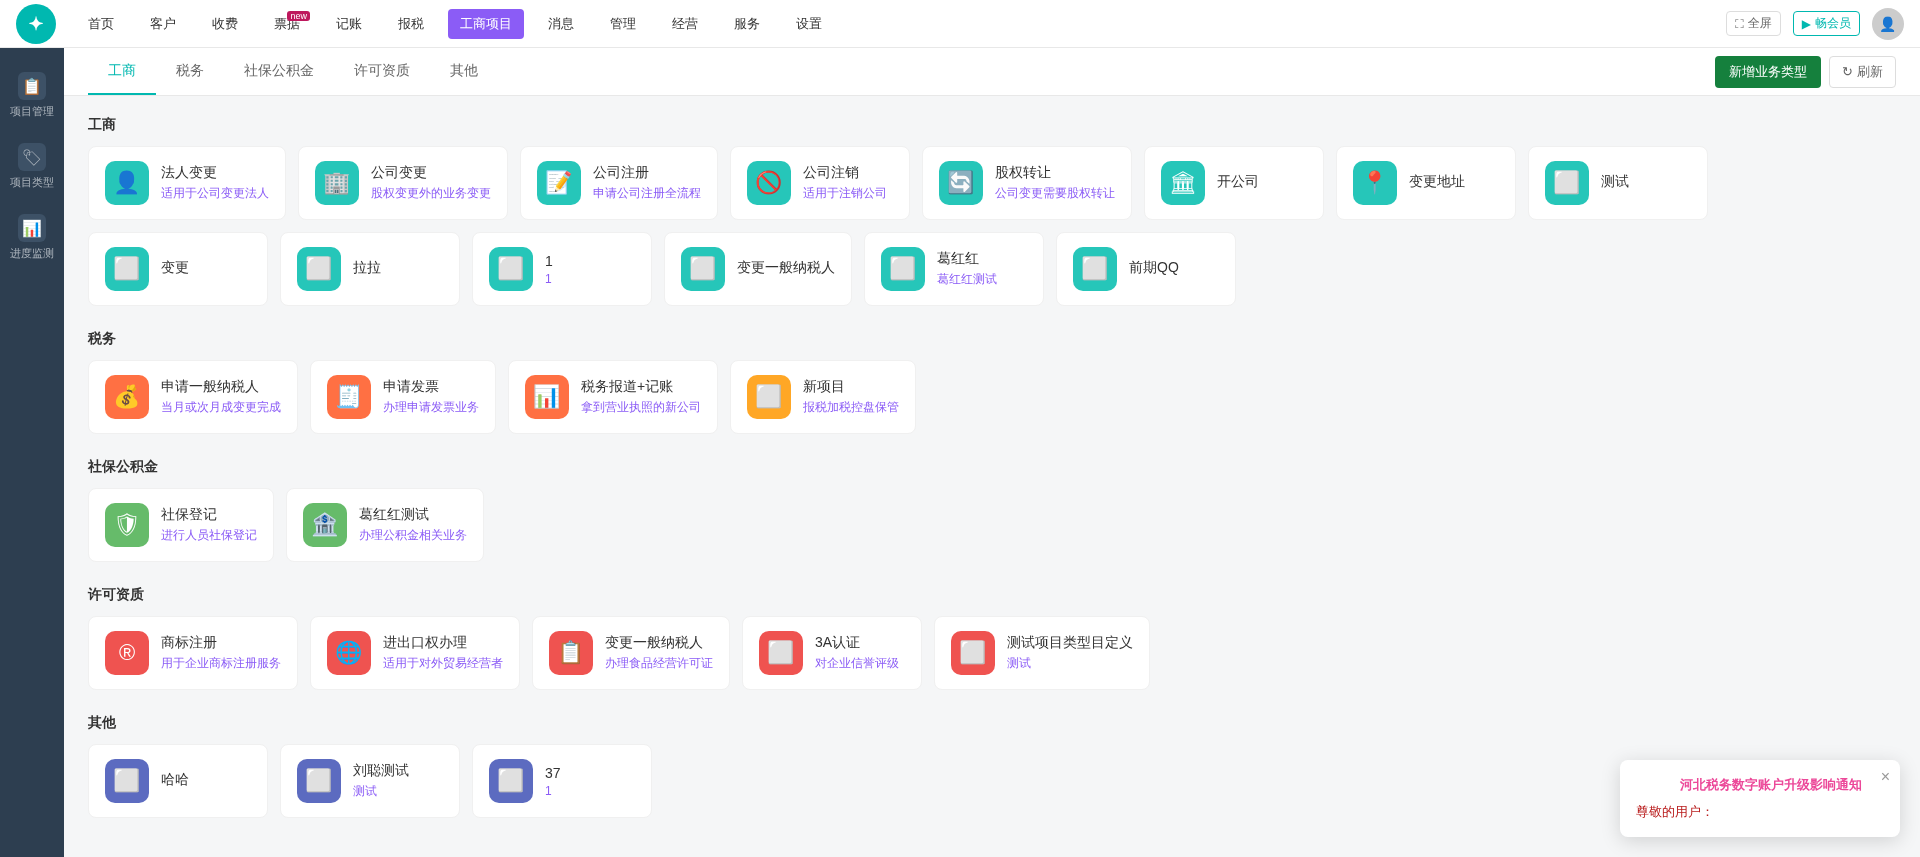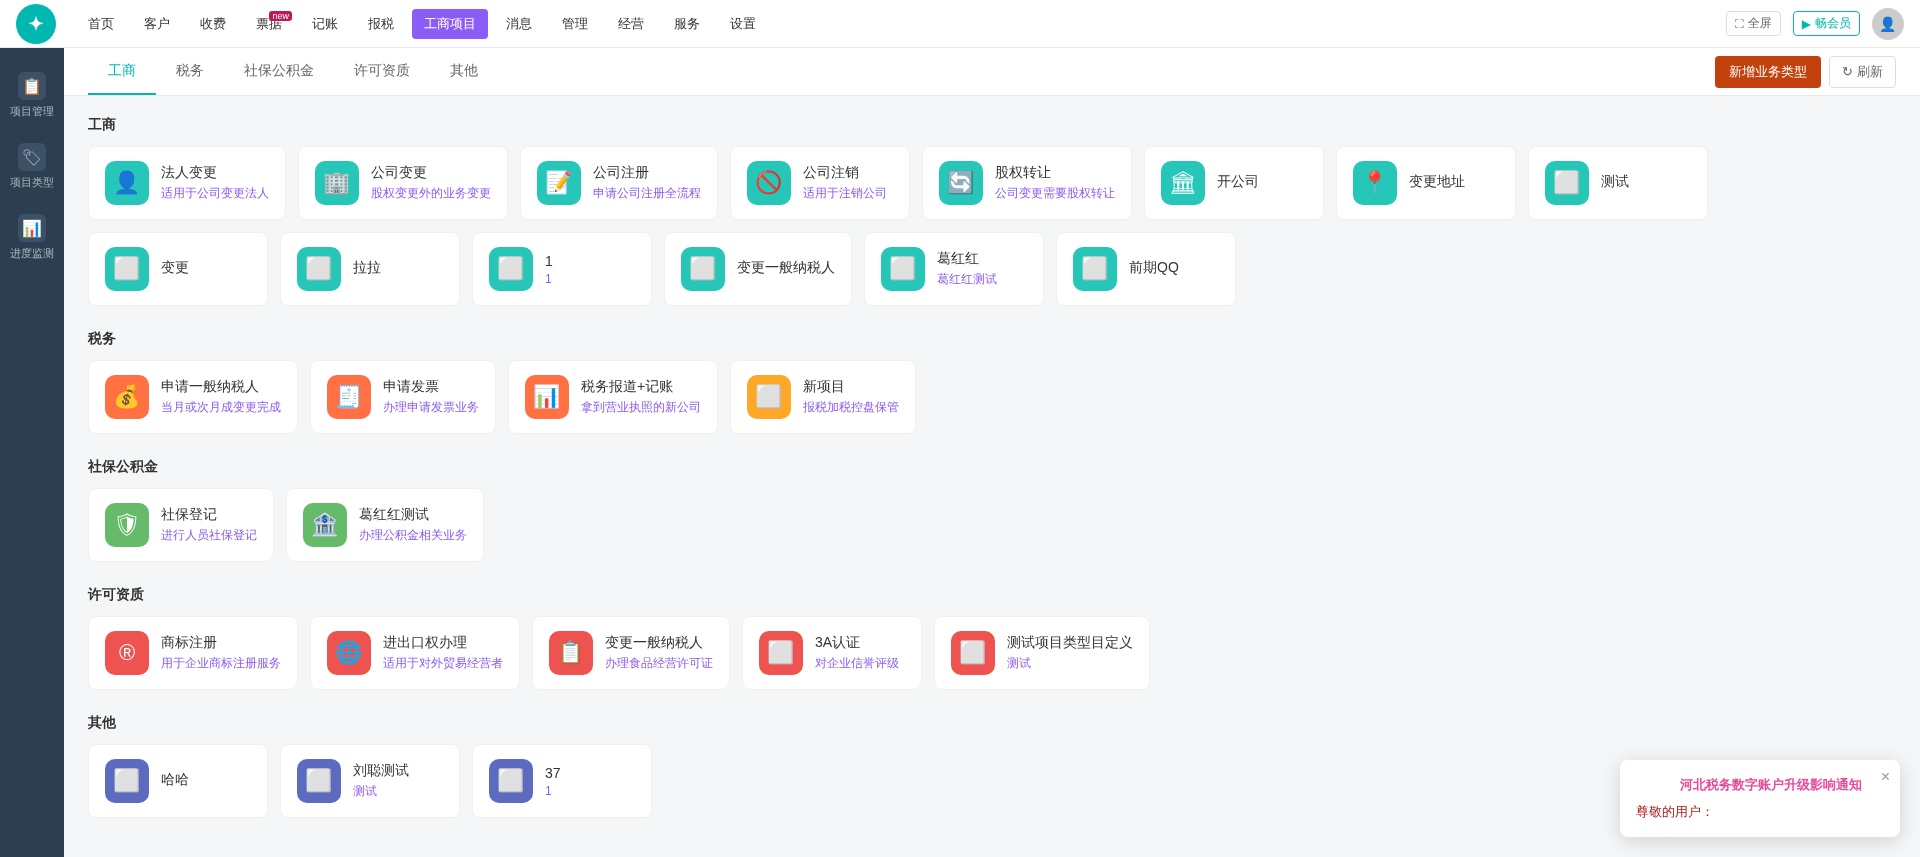--- a/index.html
+++ b/index.html
@@ -16,21 +16,21 @@
       position: fixed; top: 0; left: 0; right: 0; z-index: 100;
     }
     .top-nav .logo {
       width: 40px; height: 40px;
       background: #00b8b0;
       border-radius: 50%;
       display: flex; align-items: center; justify-content: center;
       color: #fff; font-size: 18px; font-weight: bold;
       margin-right: 20px; flex-shrink: 0;
     }
-    .nav-items { display: flex; align-items: flex-start; gap: 6px; flex: 1; }
+    .nav-items { display: flex; align-items: flex-start; gap: 12px; flex: 1; }
     .nav-item {
       padding: 6px 12px;
       border-radius: 4px;
       cursor: pointer;
       font-size: 13px;
       color: #333;
       white-space: nowrap;
       position: relative;
     }
     .nav-item.active {
@@ -103,21 +103,21 @@
     .tab {
       padding: 0 20px;
       display: flex; align-items: center;
       cursor: pointer; font-size: 14px; color: #666;
       border-bottom: 2px solid transparent;
       height: 100%;
     }
     .tab.active { color: #00b8b0; border-bottom: 2px solid #00b8b0; }
     .header-actions { display: flex; gap: 8px; }
     .btn-new-type {
-      background: #c2410c; color: #fff;
+      background: #15803d; color: #fff;
       border: none; border-radius: 4px;
       padding: 6px 14px; cursor: pointer; font-size: 13px;
     }
     .btn-refresh {
       background: #fff; color: #666;
       border: 1px solid #ddd; border-radius: 4px;
       padding: 6px 12px; cursor: pointer; font-size: 13px;
       display: flex; align-items: center; gap: 4px;
     }
 

